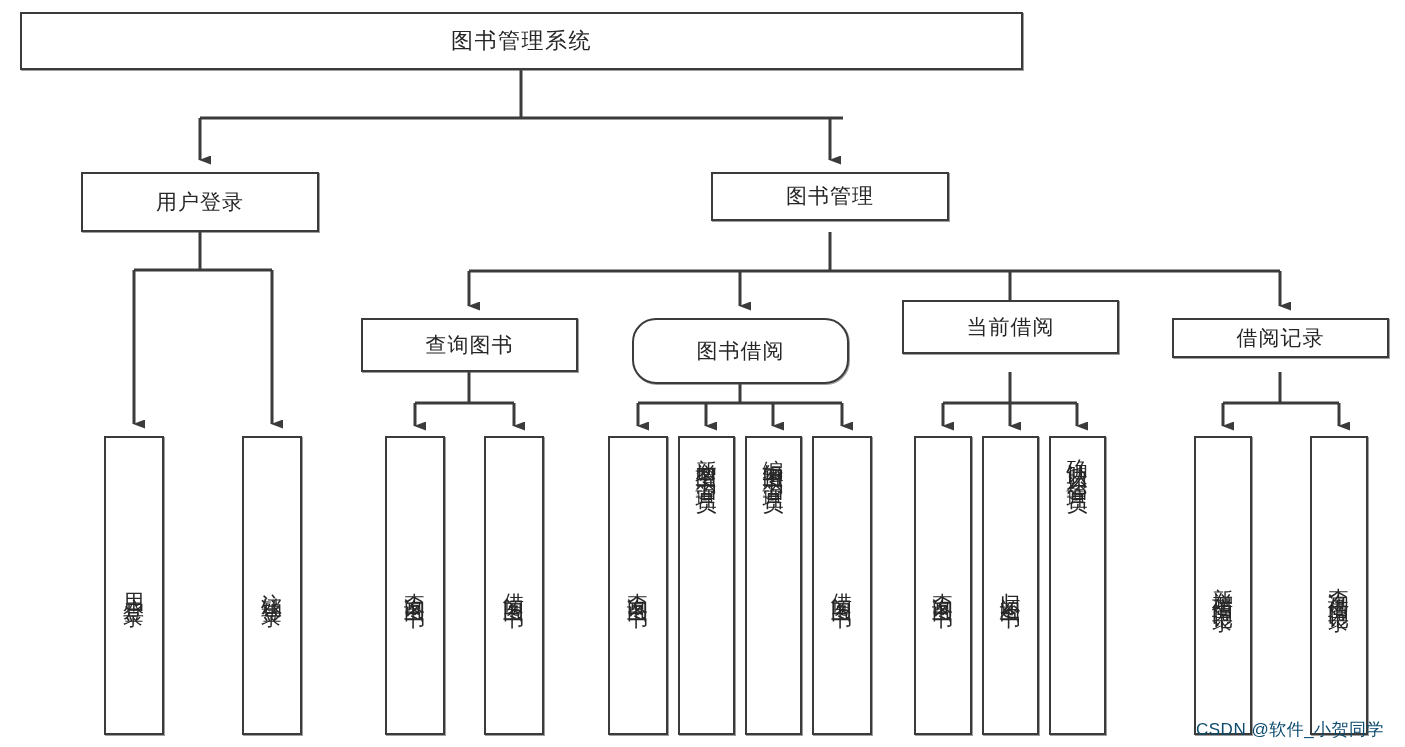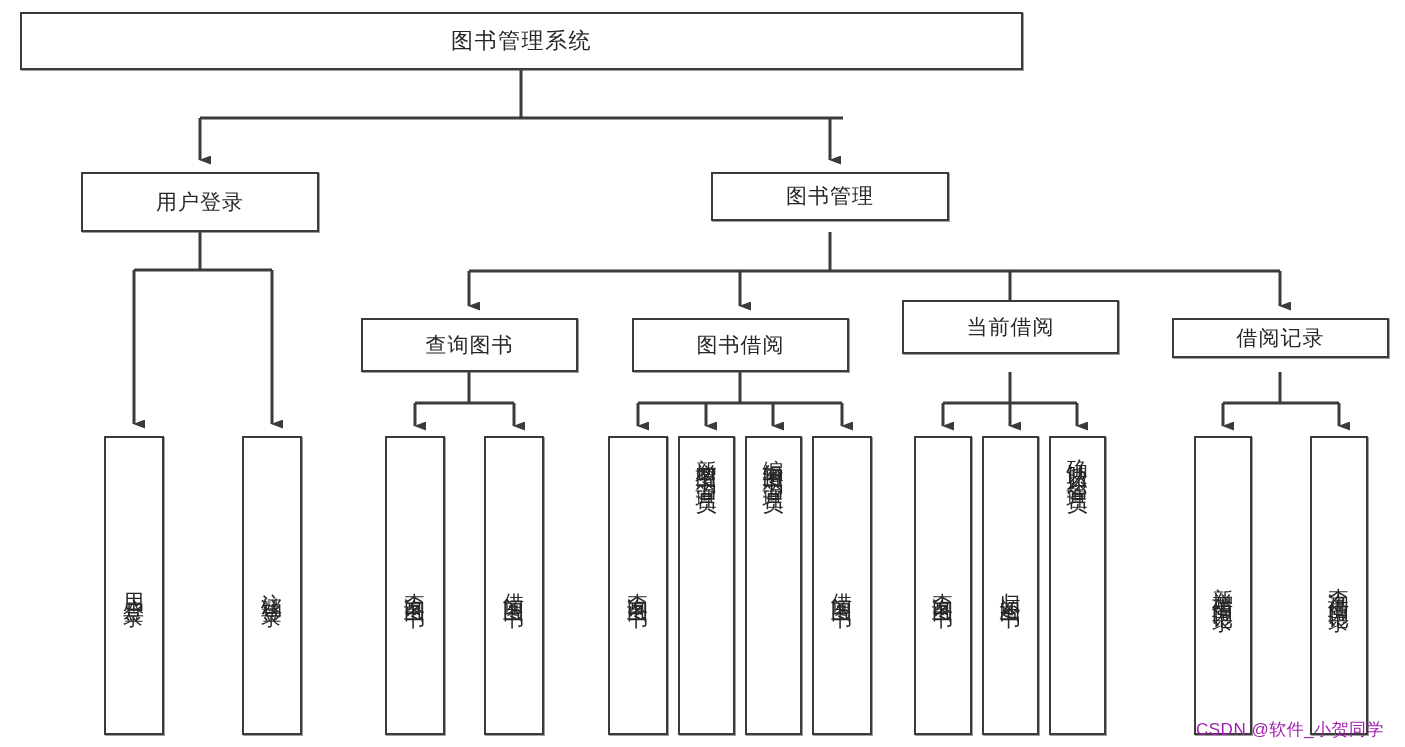--- a/index.html
+++ b/index.html
@@ -62,21 +62,21 @@
     font-size: 21px;
     letter-spacing: 5px;
     line-height: 1;
   }
   .node-v.center-text {
     align-items: center;
     padding-top: 0;
   }
   .watermark {
     position: absolute;
-    color: #a21caf;
+    color: #0c4a6e;
     font-size: 17px;
     letter-spacing: 0.5px;
     user-select: none;
     white-space: nowrap;
   }
 </style>
 </head>
 <body>
 
 <div id="diagram-root">
@@ -130,21 +130,21 @@
       </div>
       <div class="node-box node-level2 node-h" style="left: 81px; top: 172px; width: 238px; height: 60px;">
         <span class="node-label">用户登录</span>
       </div>
       <div class="node-box node-level2 node-h" style="left: 711px; top: 172px; width: 238px; height: 49px;">
         <span class="node-label">图书管理</span>
       </div>
       <div class="node-box node-level3 node-h" style="left: 361px; top: 318px; width: 217px; height: 54px;">
         <span class="node-label">查询图书</span>
       </div>
-      <div class="node-box node-level3 node-h" style="left: 632px; top: 318px; width: 217px; height: 54px;">
+      <div class="node-box node-level3 node-h" style="left: 632px; top: 318px; width: 217px; height: 66px; border-radius: 24px;">
         <span class="node-label">图书借阅</span>
       </div>
       <div class="node-box node-level3 node-h" style="left: 902px; top: 300px; width: 217px; height: 54px;">
         <span class="node-label">当前借阅</span>
       </div>
       <div class="node-box node-level3 node-h" style="left: 1172px; top: 318px; width: 217px; height: 40px;">
         <span class="node-label">借阅记录</span>
       </div>
       <div class="node-box node-leaf node-v center-text" style="left: 104px; top: 436px; width: 60px; height: 299px;">
         <span class="node-label">用户登录</span>

